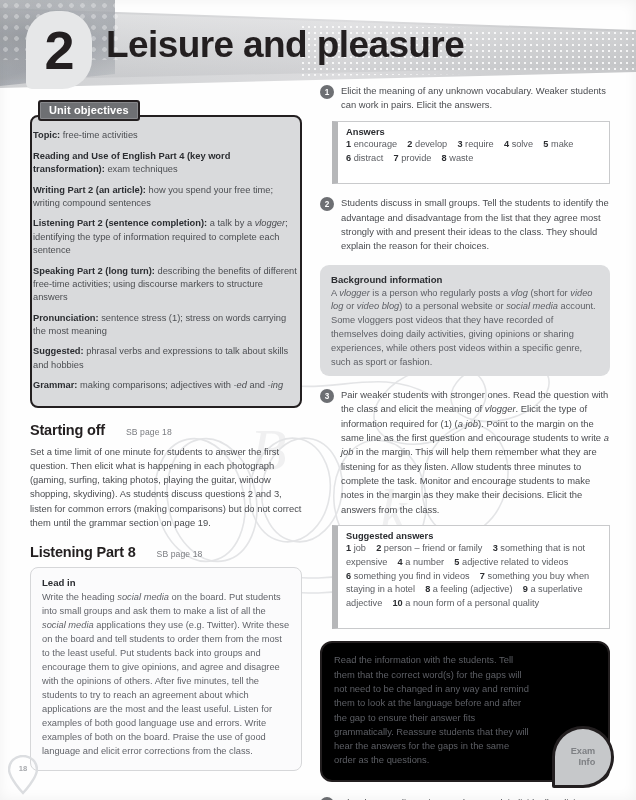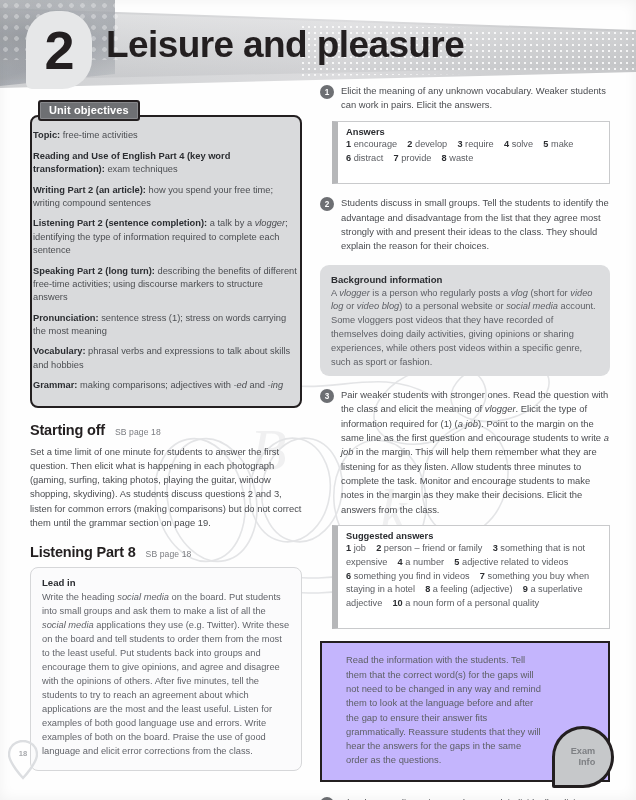--- a/index.html
+++ b/index.html
@@ -172,21 +172,21 @@
     margin-bottom: 7.5px;
   }
   .obj-item:last-child { margin-bottom: 0; }
   .obj-item b { color: #2b2d31; font-weight: bold; }
   .obj-item i { font-style: italic; }
 
   
   .sect-head {
     display: flex;
     align-items: baseline;
-    gap: 10px;
+    gap: 21px;
     margin: 14px 0 7px;
   }
   .sect-head .h {
     font-size: 14.5px;
     font-weight: bold;
     color: #231f20;
     letter-spacing: -0.2px;
   }
   .sect-head .ref {
     font-size: 8.6px;
@@ -286,23 +286,23 @@
     font-size: 9.4px;
     line-height: 1.52;
     color: #4a4c50;
   }
   .step-text i { font-style: italic; }
 
   
   #exam-info-box {
     position: relative;
     border: 2.5px solid #231f20;
-    border-radius: 0;
-    background: #c4b5fd;
-    padding: 10px 24px 12px;
+    border-radius: 12px;
+    background: #000000;
+    padding: 10px 12px 12px;
     margin: 12px 0 14px;
     min-height: 112px;
   }
   #exam-info-text {
     font-size: 9.4px;
     line-height: 1.52;
     color: #5d5f65;
     width: 196px;
   }
   #exam-info-badge {
@@ -321,21 +321,21 @@
   #exam-info-badge span {
     font-size: 9.2px;
     font-weight: bold;
     color: #7e8084;
     line-height: 1.18;
   }
 
   
   #page-pin {
     position: absolute;
-    left: 8px; bottom: 20px;
+    left: 8px; bottom: 5px;
     width: 30px; height: 40px;
     z-index: 6;
   }
   #page-pin svg { width: 100%; height: 100%; display: block; }
   #page-pin .pin-num {
     position: absolute;
     left: 0; top: 9px;
     width: 30px;
     text-align: center;
     font-size: 7.6px;
@@ -401,21 +401,21 @@
         <div class="obj-item">
           <b>Listening Part 2 (sentence completion):</b><span> a talk by a <i>vlogger</i>; identifying the type of information required to complete each sentence</span>
         </div>
         <div class="obj-item">
           <b>Speaking Part 2 (long turn):</b><span> describing the benefits of different free-time activities; using discourse markers to structure answers</span>
         </div>
         <div class="obj-item">
           <b>Pronunciation:</b><span> sentence stress (1); stress on words carrying the most meaning</span>
         </div>
         <div class="obj-item">
-          <b>Vocabulary:</b><span> phrasal verbs and expressions to talk about skills and hobbies</span>
+          <b>Suggested:</b><span> phrasal verbs and expressions to talk about skills and hobbies</span>
         </div>
         <div class="obj-item">
           <b>Grammar:</b><span> making comparisons; adjectives with <i>-ed</i> and <i>-ing</i></span>
         </div>
 
       </div>
     </div>
 
     <div class="sect-head">
       <div class="h">Starting off</div>

